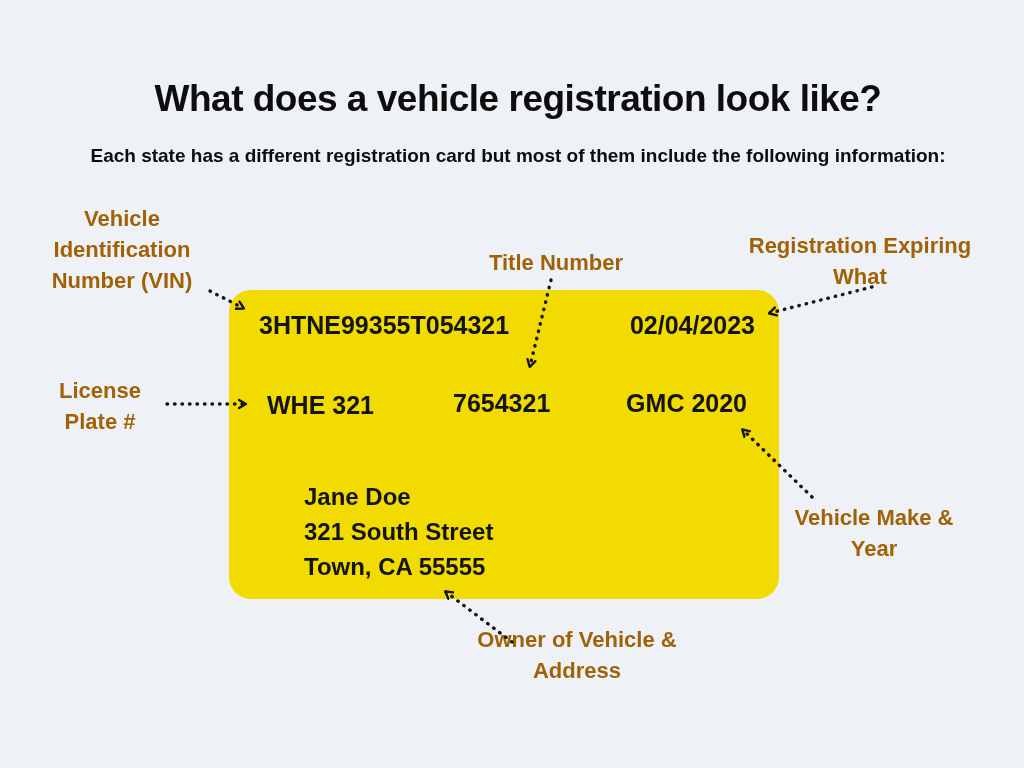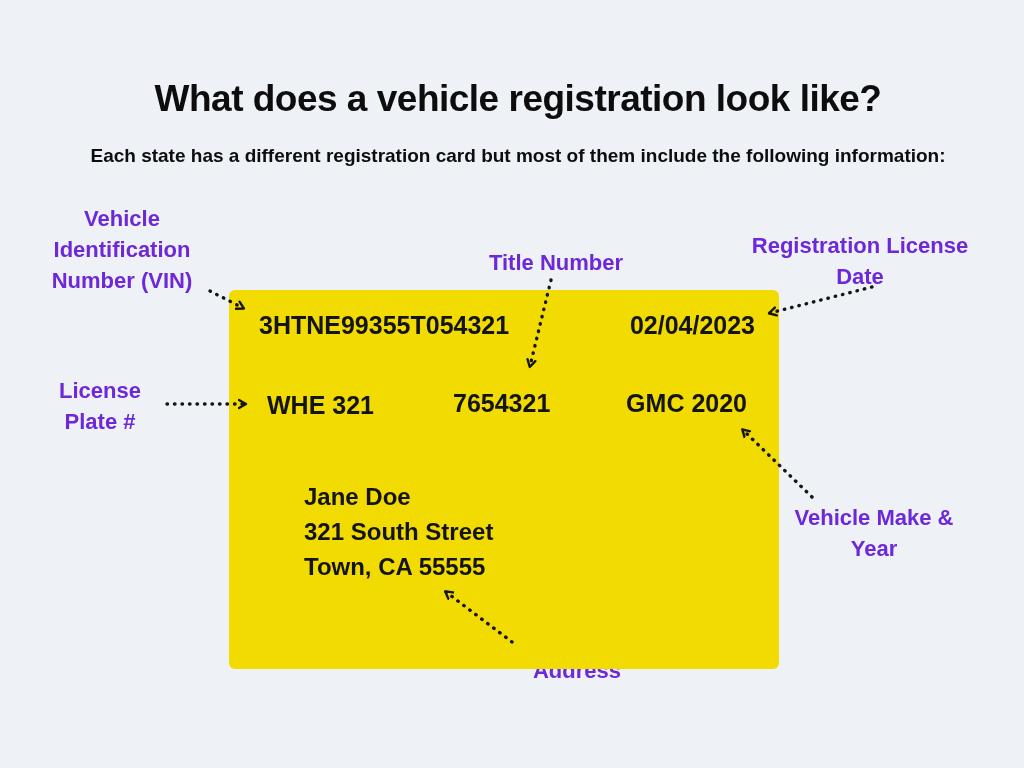--- a/index.html
+++ b/index.html
@@ -33,34 +33,34 @@
     font-size: 19px;
     font-weight: 700;
     color: #0d0d0d;
   }
   .callout {
     position: absolute;
     text-align: center;
     font-weight: 700;
     font-size: 22px;
     line-height: 31px;
-    color: #6d28d9;
+    color: #a16207;
   }
   .label-vin        { left: 27px;  top: 203px; width: 190px; }
   .label-plate      { left: 30px;  top: 375px; width: 140px; text-align: center; }
   .label-title-num  { left: 446px; top: 247px; width: 220px; white-space: nowrap; }
   .label-reg        { left: 735px; top: 230px; width: 250px; }
   .label-make       { left: 779px; top: 502px; width: 190px; }
   .label-owner      { left: 452px; top: 624px; width: 250px; }
   .reg-card {
     position: absolute;
     left: 229px; top: 290px;
-    width: 550px; height: 379px;
+    width: 550px; height: 309px;
     background: #f1db00;
-    border-radius: 6px;
+    border-radius: 22px;
   }
   .card-text {
     position: absolute;
     font-weight: 700;
     font-size: 25px;
     color: #141414;
     white-space: nowrap;
   }
   .vin-value   { left: 30px;  top: 21px; }
   .date-value  { right: 24px; top: 21px; }
@@ -87,21 +87,21 @@
 <body>
 
 <div id="canvas">
 
   <div class="title">What does a vehicle registration look like?</div>
   <div class="subtitle">Each state has a different registration card but most of them include the following information:</div>
 
   <div class="callout label-vin">Vehicle Identification Number (VIN)</div>
   <div class="callout label-plate">License Plate #</div>
   <div class="callout label-title-num">Title Number</div>
-  <div class="callout label-reg">Registration License Date</div>
+  <div class="callout label-reg">Registration Expiring What</div>
   <div class="callout label-make">Vehicle Make &amp; Year</div>
   <div class="callout label-owner">Owner of Vehicle &amp; Address</div>
 
   <div class="reg-card">
     <div class="card-text vin-value">3HTNE99355T054321</div>
     <div class="card-text date-value">02/04/2023</div>
     <div class="card-text plate-value">WHE 321</div>
     <div class="card-text titleno-value">7654321</div>
     <div class="card-text make-value">GMC 2020</div>
     <div class="owner-block">

